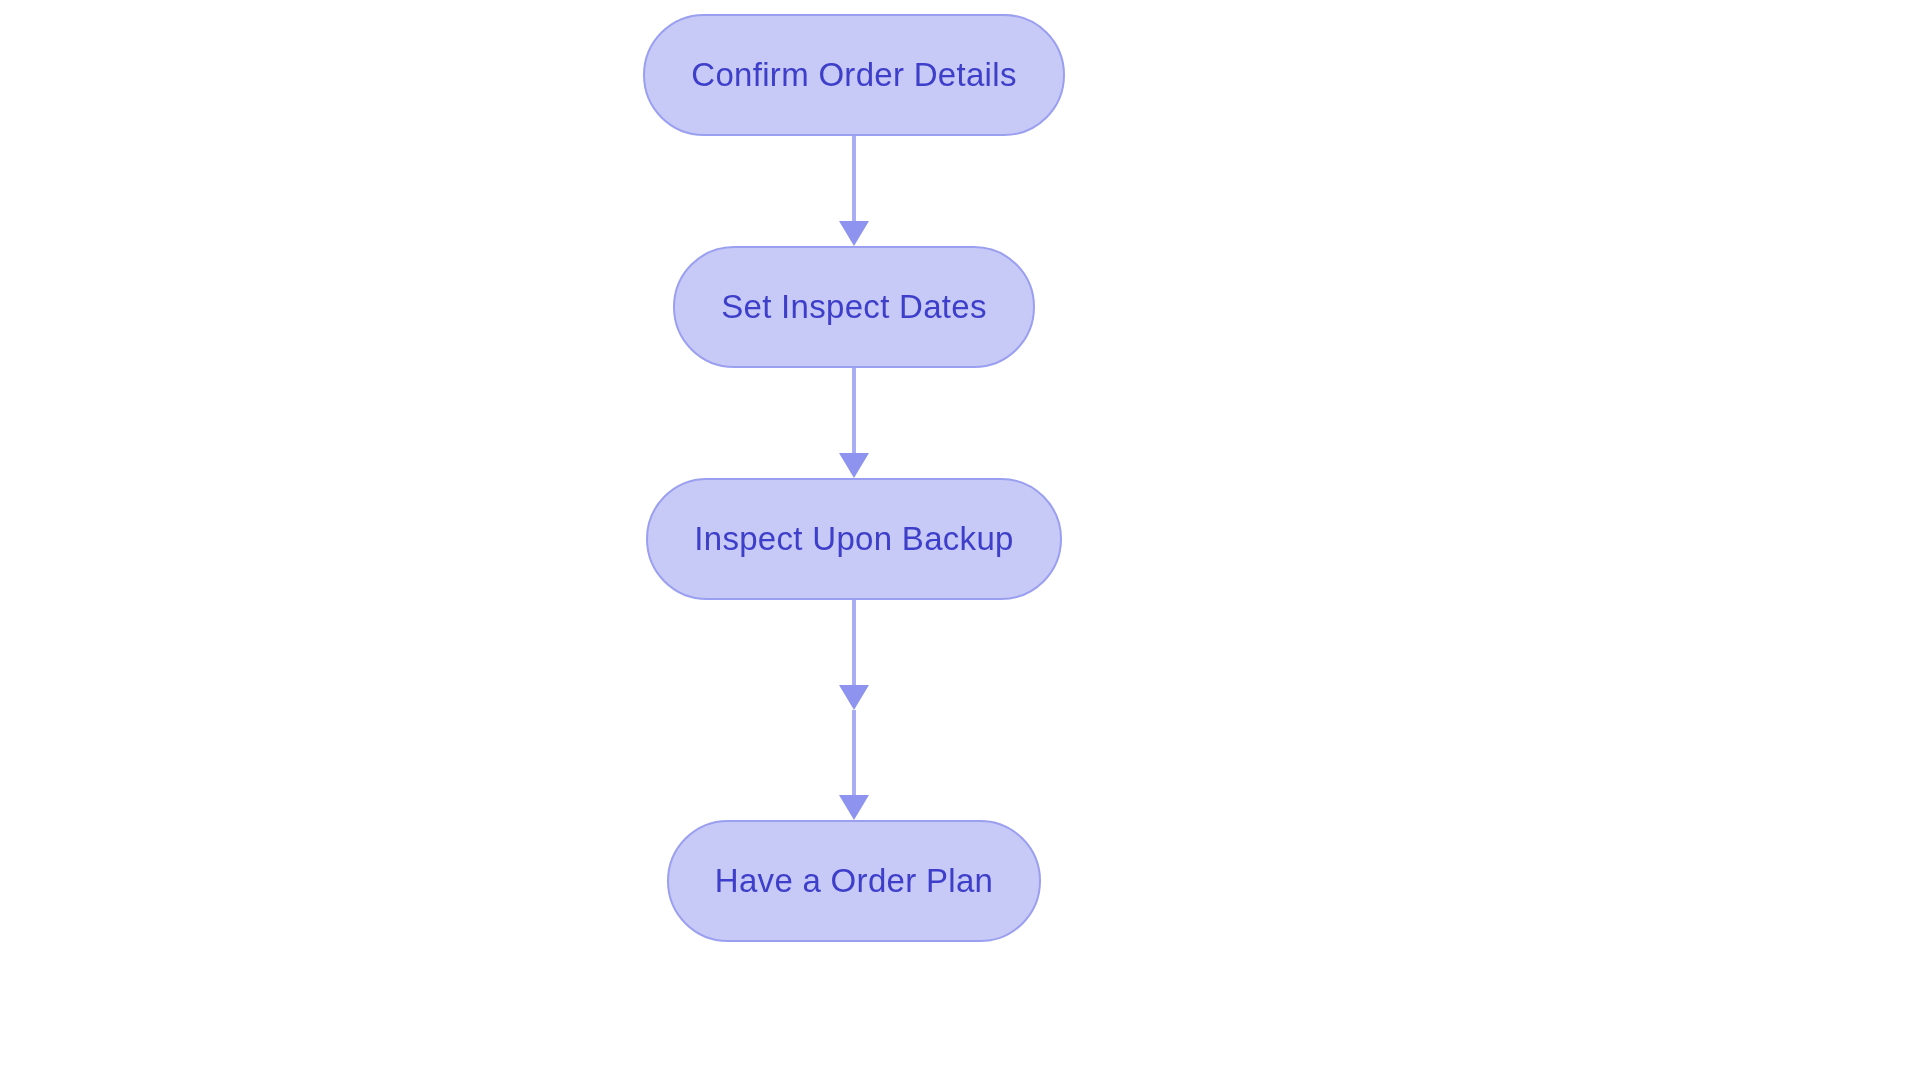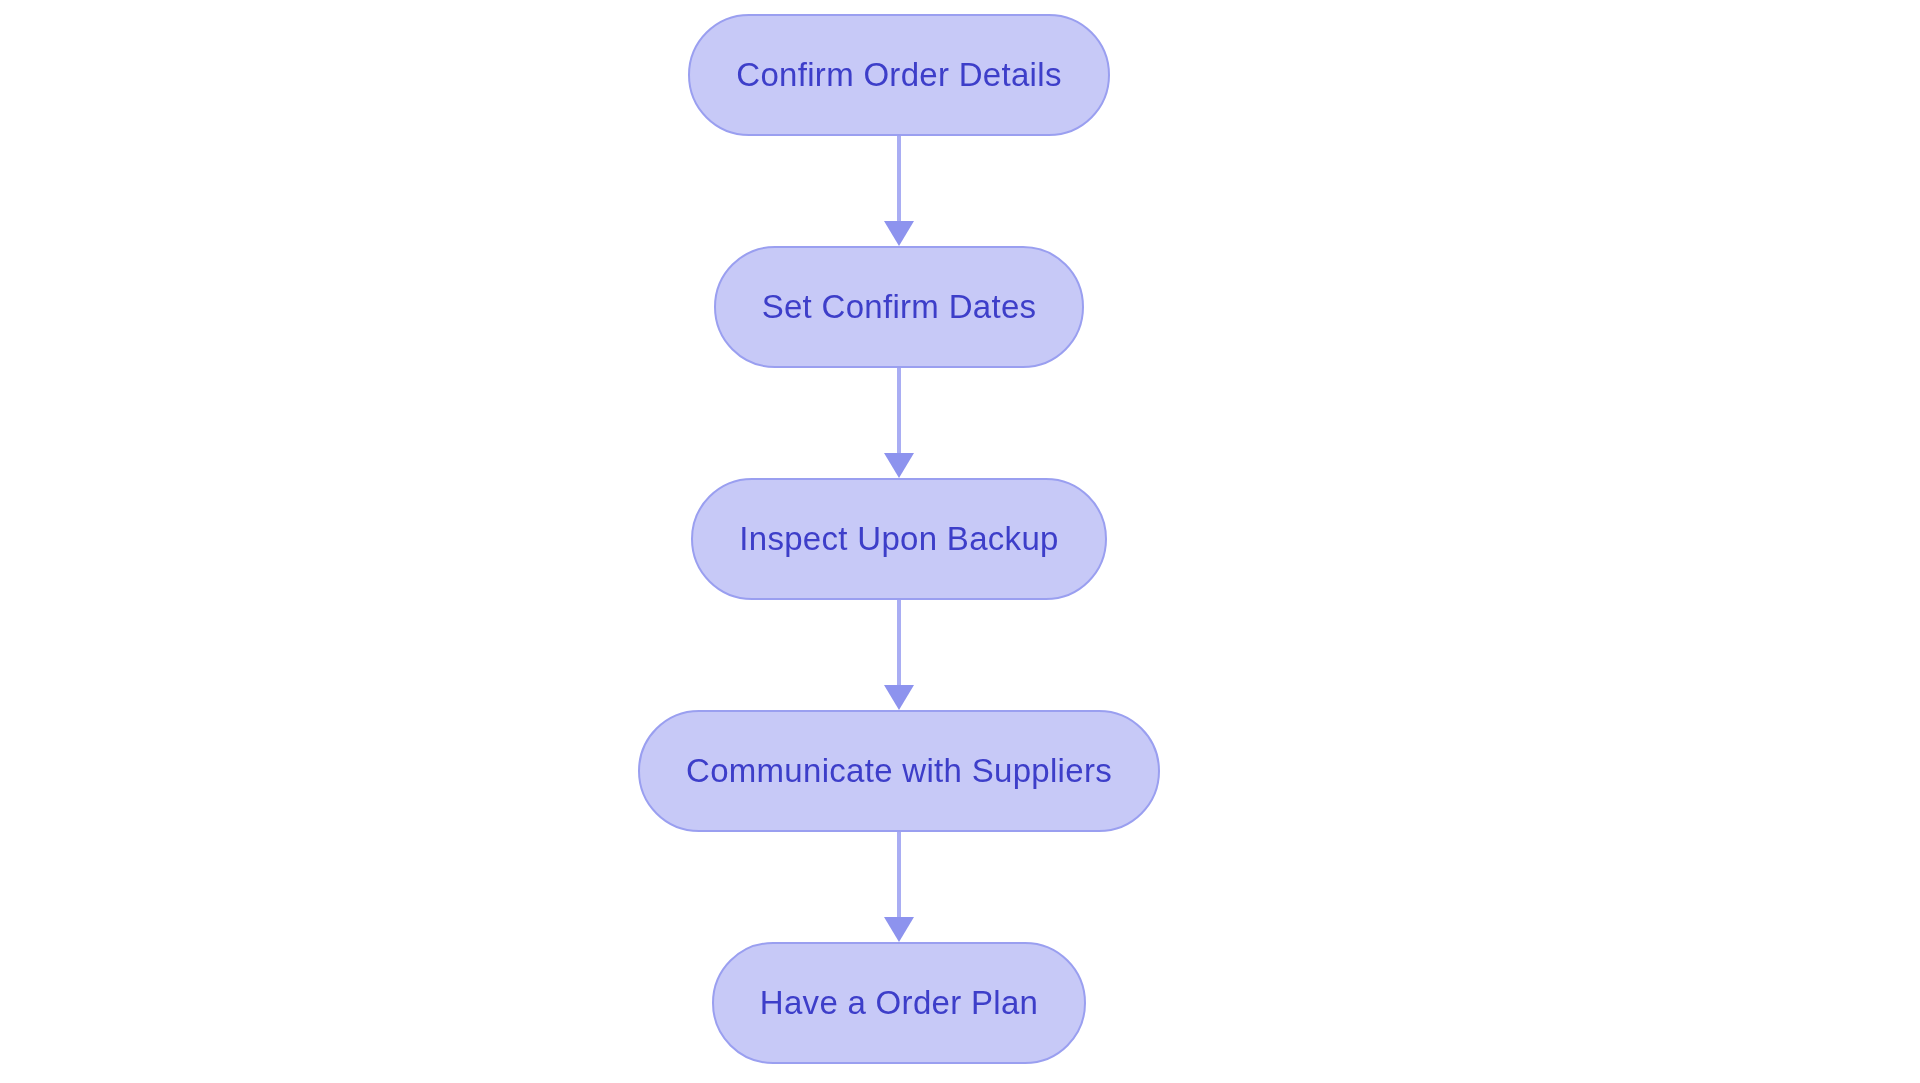--- a/index.html
+++ b/index.html
@@ -10,21 +10,20 @@
     --arrow-head:#8d93ee;
     --bg:#ffffff;
   }
   *{box-sizing:border-box;margin:0;padding:0;}
   html,body{width:1920px;height:1083px;background:var(--bg);overflow:hidden;}
   body{font-family:"Liberation Sans","DejaVu Sans",sans-serif;}
   .canvas{
     width:1708px;height:1083px;
     display:flex;flex-direction:column;align-items:center;
     padding-top:14px;
-    margin-left:45px;
   }
   .node{
     height:122px;
     min-width:340px;
     padding:0 46px;
     border-radius:61px;
     background:var(--node-fill);
     border:2px solid var(--node-border);
     display:flex;align-items:center;justify-content:center;
     color:var(--node-text);
@@ -53,35 +52,34 @@
 
 <div class="canvas">
 
   <div class="node">Confirm Order Details</div>
 
   <div class="connector">
     <div class="line"></div>
     <div class="head"></div>
   </div>
 
-  <div class="node">Set Confirm Dates</div>
+  <div class="node">Set Inspect Dates</div>
 
   <div class="connector">
     <div class="line"></div>
     <div class="head"></div>
   </div>
 
   <div class="node">Inspect Upon Backup</div>
 
   <div class="connector">
     <div class="line"></div>
     <div class="head"></div>
   </div>
 
-  <div class="node">Communicate with Suppliers</div>
 
   <div class="connector">
     <div class="line"></div>
     <div class="head"></div>
   </div>
 
   <div class="node">Have a Order Plan</div>
 
 </div>
 

